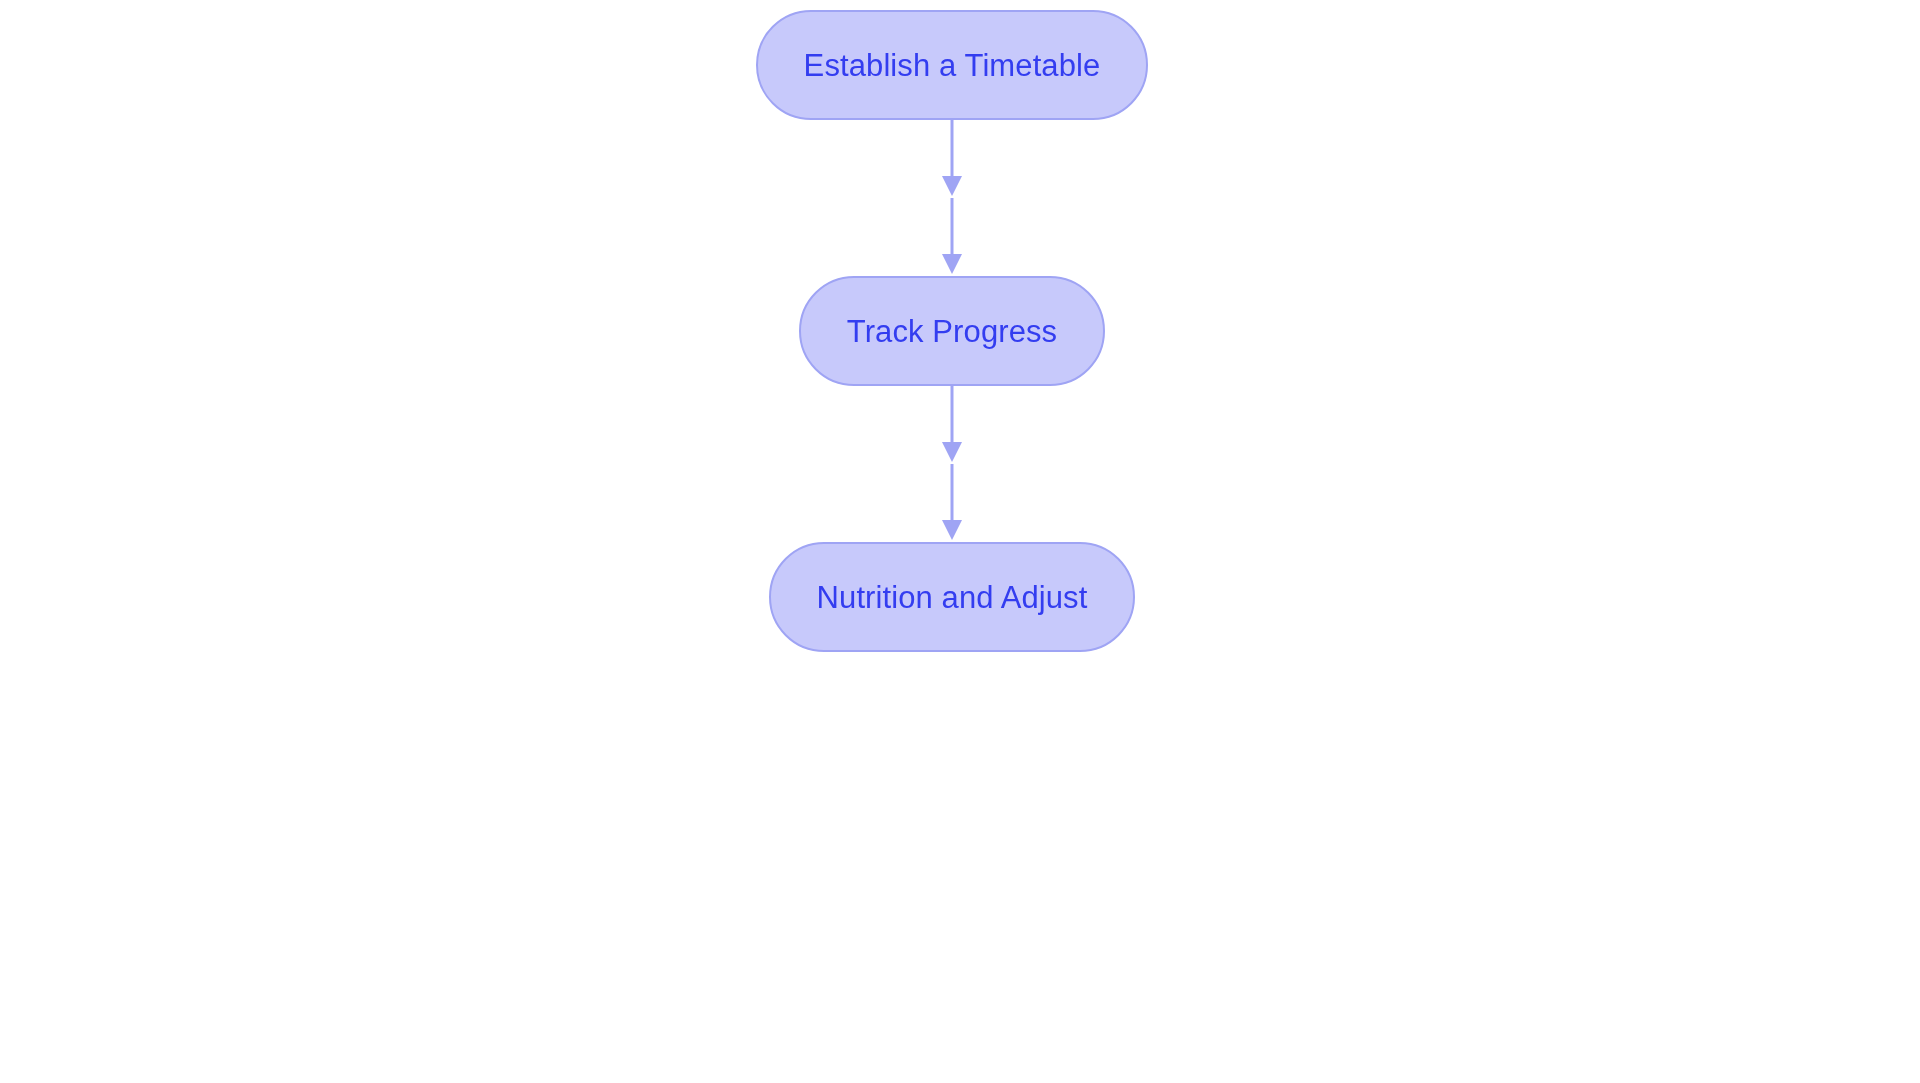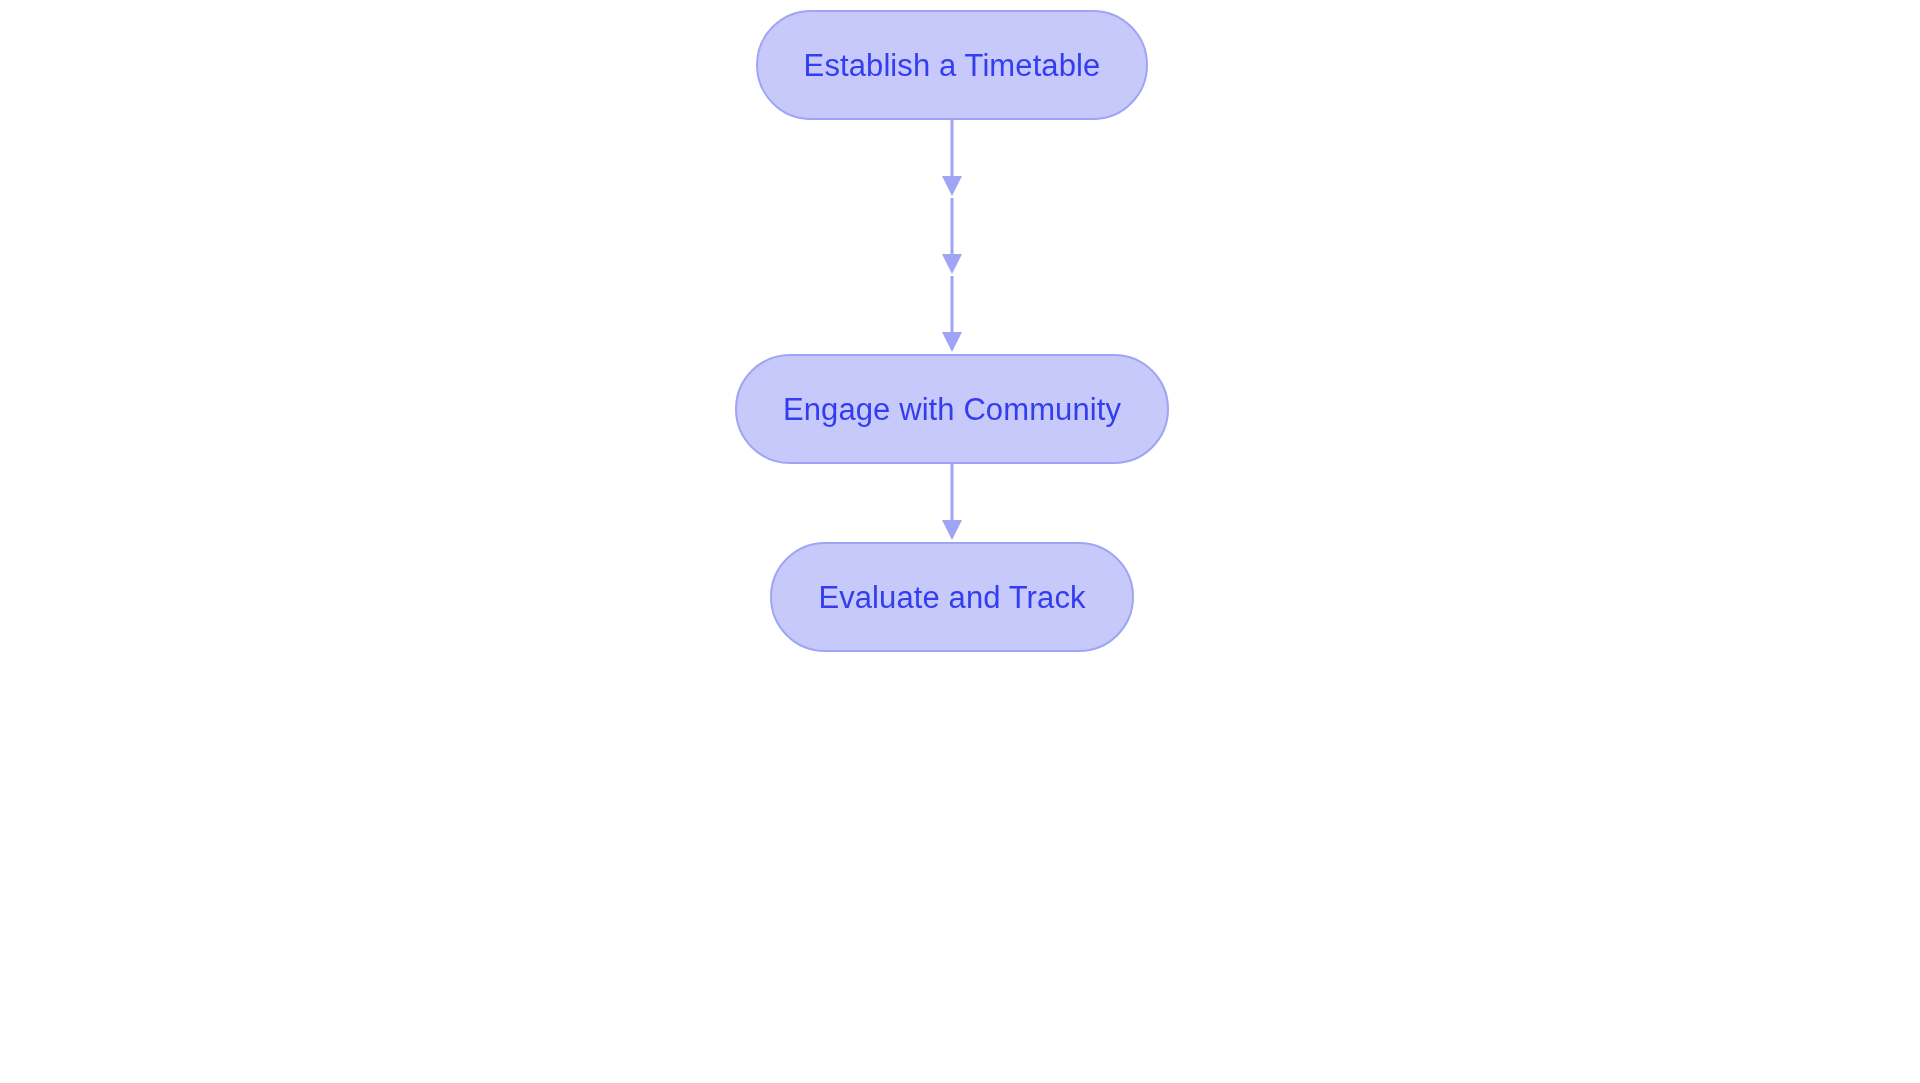--- a/index.html
+++ b/index.html
@@ -85,36 +85,36 @@
   </div>
 
 
   <div class="connector">
     <svg width="26" height="78" viewBox="0 0 26 78">
       <line x1="13" y1="0" x2="13" y2="58" stroke="#9fa4f4" stroke-width="3"></line>
       <polygon points="13,76 3,56 23,56" fill="#9fa4f4"></polygon>
     </svg>
   </div>
 
+  <div class="node">
+    <span class="node-label">Track Progress</span>
+  </div>
+
+  <div class="connector">
+    <svg width="26" height="78" viewBox="0 0 26 78">
+      <line x1="13" y1="0" x2="13" y2="58" stroke="#9fa4f4" stroke-width="3"></line>
+      <polygon points="13,76 3,56 23,56" fill="#9fa4f4"></polygon>
+    </svg>
+  </div>
+
 
   <div class="connector">
     <svg width="26" height="78" viewBox="0 0 26 78">
       <line x1="13" y1="0" x2="13" y2="58" stroke="#9fa4f4" stroke-width="3"></line>
       <polygon points="13,76 3,56 23,56" fill="#9fa4f4"></polygon>
     </svg>
   </div>
 
   <div class="node">
-    <span class="node-label">Engage with Community</span>
-  </div>
-
-  <div class="connector">
-    <svg width="26" height="78" viewBox="0 0 26 78">
-      <line x1="13" y1="0" x2="13" y2="58" stroke="#9fa4f4" stroke-width="3"></line>
-      <polygon points="13,76 3,56 23,56" fill="#9fa4f4"></polygon>
-    </svg>
-  </div>
-
-  <div class="node">
-    <span class="node-label">Evaluate and Track</span>
+    <span class="node-label">Nutrition and Adjust</span>
   </div>
 
 </div>
 
 </body></html>

